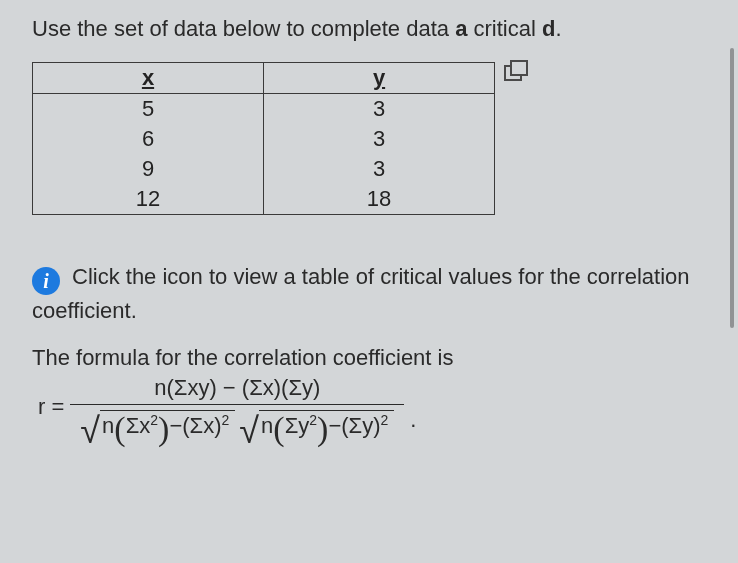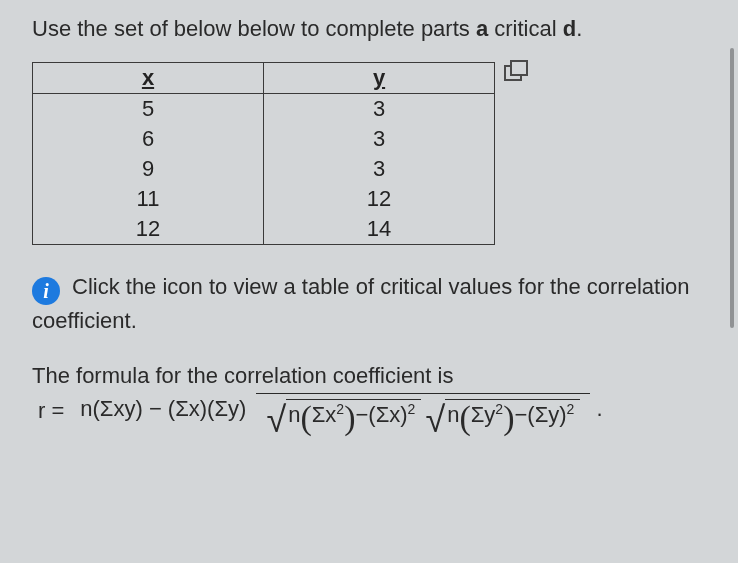--- a/index.html
+++ b/index.html
@@ -31,54 +31,54 @@
   th .ul{text-decoration:underline}
   thead th{border-bottom:1px solid #3a3a3a}
   tbody tr td{border-top:none;border-bottom:none}
   tbody tr:last-child td{border-bottom:1px solid #3a3a3a}
   tbody tr td:first-child{border-right:1px solid #3a3a3a}
   .copy-icon{
     position:absolute;left:472px;top:-2px;
     width:26px;height:22px;
   }
   .copy-icon svg{width:26px;height:22px}
-  .info-row{margin-top:20px;line-height:1.45}
+  .info-row{margin-top:40px;line-height:1.45}
   .info-badge{
     display:inline-flex;align-items:center;justify-content:center;
     width:28px;height:28px;border-radius:50%;
     background:#1d7adf;color:#fff;font-weight:bold;font-family:Georgia,serif;
     font-size:20px;vertical-align:-4px;margin-right:12px;font-style:italic;
   }
-  .formula-intro{margin-top:26px}
+  .formula-intro{margin-top:18px}
   .formula{
     margin-top:4px;margin-left:6px;
     display:flex;align-items:center;gap:6px;
     font-size:22px;
   }
-  .frac{display:inline-flex;flex-direction:row;align-items:center}
+  .frac{display:inline-flex;flex-direction:column;align-items:center}
   .frac .num{padding:0 10px 3px 10px}
   .frac .den{border-top:1.5px solid #2a2a2a;padding:5px 10px 0 10px;display:flex;align-items:center;gap:4px}
   .sqrt{display:inline-flex;align-items:stretch}
   .surd{font-size:36px;line-height:0.6;align-self:flex-start;position:relative;top:10px}
   .rad{border-top:1.5px solid #2a2a2a;padding:2px 6px 0 2px;display:inline-flex;align-items:center}
   .paren{font-size:34px;line-height:0.5;position:relative;top:2px;font-family:'Times New Roman',serif}
   sup{font-size:14px;vertical-align:super;line-height:0}
   .rbar{
     position:absolute;right:4px;top:48px;width:4px;height:280px;
     background:#5a5b5c;border-radius:2px;opacity:.55;
   }
   .b{font-weight:bold}
 </style>
 </head>
 <body>
 
 
 
 <p class="intro">
-  <span>Use the set of below below to complete parts </span><span class="b">a</span><span> critical </span><span class="b">d</span><span>.</span>
+  <span>Use the set of data below to complete data </span><span class="b">a</span><span> critical </span><span class="b">d</span><span>.</span>
 </p>
 
 <div class="table-wrap">
   <table>
     <thead>
       <tr>
         <th><span class="ul">x</span></th>
         <th><span class="ul">y</span></th>
       </tr>
     </thead>
@@ -89,26 +89,22 @@
       </tr>
       <tr>
         <td>6</td>
         <td>3</td>
       </tr>
       <tr>
         <td>9</td>
         <td>3</td>
       </tr>
       <tr>
-        <td>11</td>
         <td>12</td>
-      </tr>
-      <tr>
-        <td>12</td>
-        <td>14</td>
+        <td>18</td>
       </tr>
     </tbody>
   </table>
   <span class="copy-icon">
     <svg viewBox="0 0 26 22">
       <rect x="1" y="6" width="16" height="14" fill="none" stroke="#4a4a4a" stroke-width="2"></rect>
       <rect x="7" y="1" width="16" height="14" fill="#d3d6d8" stroke="#4a4a4a" stroke-width="2"></rect>
     </svg>
   </span>
 </div>

